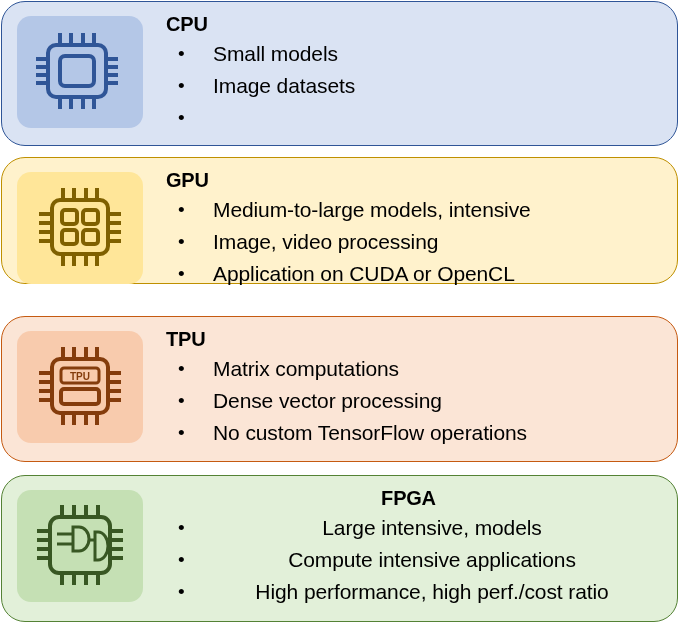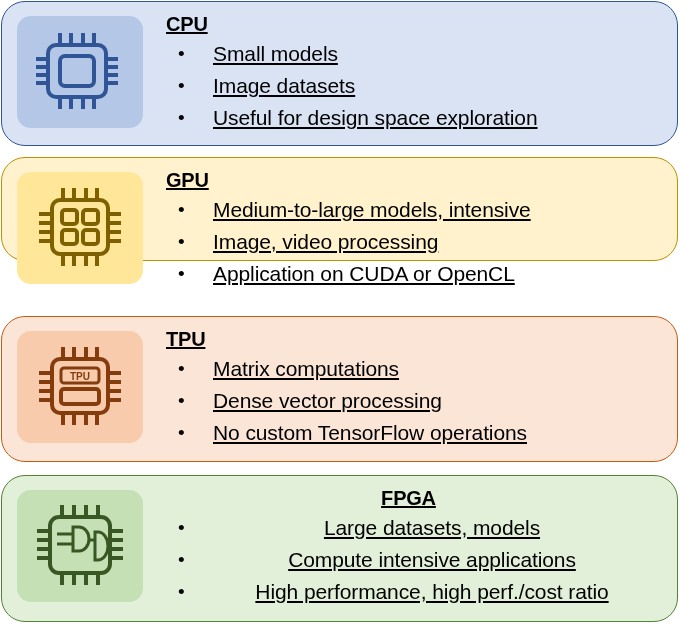--- a/index.html
+++ b/index.html
@@ -2,21 +2,21 @@
 <html><head>
   <meta charset="utf-8">
   <style>
     html, body { margin: 0; padding: 0; background: #ffffff; }
     body { width: 681px; height: 631px; position: relative; overflow: hidden;
            font-family: "Liberation Sans", "DejaVu Sans", sans-serif; color: #000; }
     .panel { position: absolute; left: 1px; width: 677px; box-sizing: border-box;
              border: 1.5px solid; border-radius: 24px; }
     .tile { position: absolute; left: 15px; top: 14px; width: 126px; height: 112px; border-radius: 14px; }
     .tile svg { position: absolute; left: 0; top: 0; width: 126px; height: 112px; }
-    .text { position: absolute; left: 160px; top: 10px; right: 26px; text-decoration: underline; }
+    .text { position: absolute; left: 160px; top: 10px; right: 26px; }
     .title { font-weight: bold; font-size: 20px; line-height: 24px; height: 26px; margin-left: 4px; letter-spacing: -0.2px; }
     ul { list-style: none; margin: 0; padding: 0; }
     li { position: relative; font-size: 21px; line-height: 32px; height: 32px; padding-left: 51px; white-space: nowrap; letter-spacing: -0.1px; }
     li .dot { position: absolute; left: 16px; top: 0; font-size: 19px; }
   </style>
 </head>
 <body>
 
 <div class="panel" style="top:1px;height:145px;background:#dae3f3;border-color:#2f5597;">
   <div class="tile" style="background:#b4c7e7;">
@@ -24,26 +24,26 @@
       <rect x="31" y="29" width="58" height="52" rx="8"></rect>
       <rect x="43" y="40" width="34" height="30" rx="5"></rect>
       <path d="M43 29V17 M54 29V17 M66 29V17 M77 29V17 M43 81V93 M54 81V93 M66 81V93 M77 81V93 M31 43H19 M31 51H19 M31 59H19 M31 67H19 M89 43H101 M89 51H101 M89 59H101 M89 67H101"></path>
     </svg>
   </div>
   <div class="text">
     <div class="title">CPU</div>
     <ul>
       <li><span class="dot">•</span><span>Small models</span></li>
       <li><span class="dot">•</span><span>Image datasets</span></li>
-      <li><span class="dot">•</span><span>Useful for design space exploration</span></li>
+      <li><span class="dot">•</span></li>
     </ul>
   </div>
 </div>
 
-<div class="panel" style="top:157px;height:104px;background:#fff2cc;border-color:#bf9000;">
+<div class="panel" style="top:157px;height:127px;background:#fff2cc;border-color:#bf9000;">
   <div class="tile" style="background:#ffe699;">
     <svg viewBox="0 0 126 112" fill="none" stroke="#7f6000" stroke-width="4">
       <rect x="35" y="28" width="56" height="54" rx="8"></rect>
       <rect x="45" y="38" width="15" height="14" rx="3"></rect>
       <rect x="66" y="38" width="15" height="14" rx="3"></rect>
       <rect x="45" y="58" width="15" height="14" rx="3"></rect>
       <rect x="66" y="58" width="15" height="14" rx="3"></rect>
       <path d="M46 28V16 M57 28V16 M69 28V16 M80 28V16 M46 82V94 M57 82V94 M69 82V94 M80 82V94 M35 42H22 M35 51H22 M35 60H22 M35 69H22 M91 42H104 M91 51H104 M91 60H104 M91 69H104"></path>
     </svg>
   </div>
@@ -84,18 +84,18 @@
       <path d="M45 27V15 M57 27V15 M69 27V15 M81 27V15 M45 83V95 M57 83V95 M69 83V95 M81 83V95 M33 41H20 M33 50H20 M33 59H20 M33 68H20 M93 41H106 M93 50H106 M93 59H106 M93 68H106"></path>
       <path d="M56 37H62 A10 12 0 0 1 62 61 H56 Z" stroke-width="3"></path>
       <path d="M40 44H56 M40 54H56" stroke-width="3"></path>
       <path d="M72 50H78" stroke-width="3"></path>
       <path d="M78 42H81 A10 14 0 0 1 81 70 H78 Z" stroke-width="3"></path>
     </svg>
   </div>
   <div class="text">
     <div class="title">FPGA</div>
     <ul>
-      <li><span class="dot">•</span><span>Large datasets, models</span></li>
+      <li><span class="dot">•</span><span>Large intensive, models</span></li>
       <li><span class="dot">•</span><span>Compute intensive applications</span></li>
       <li><span class="dot">•</span><span>High performance, high perf./cost ratio</span></li>
     </ul>
   </div>
 </div>
 
 </body></html>

